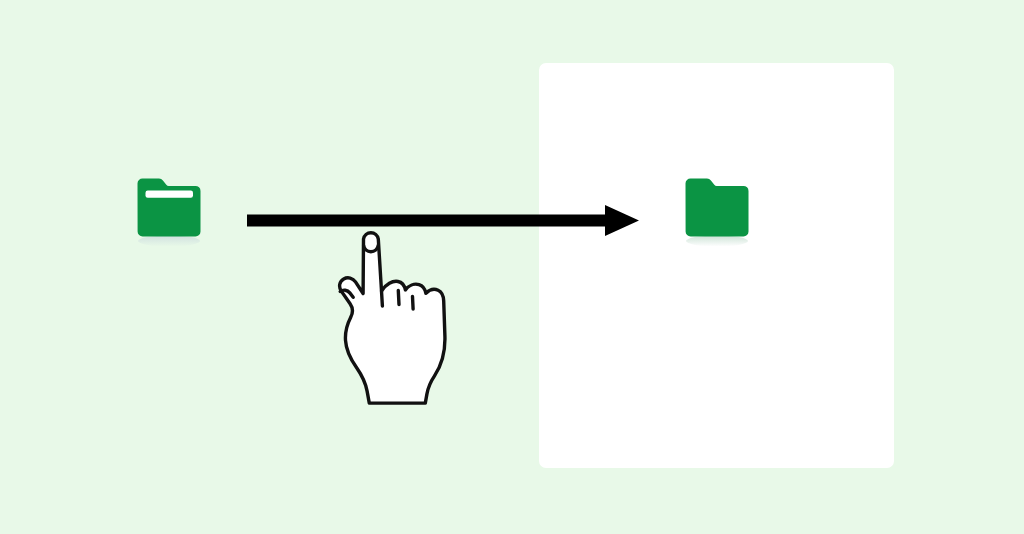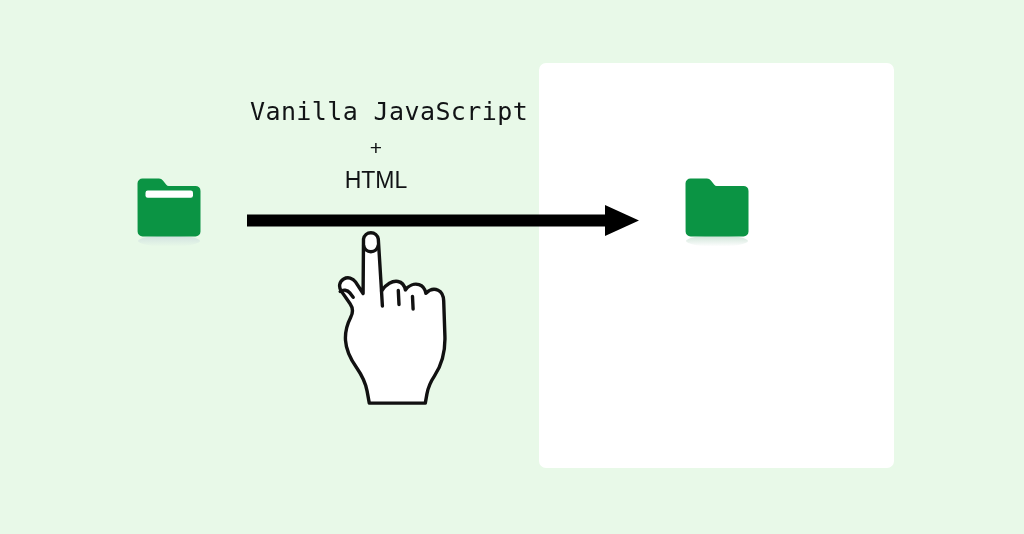--- a/index.html
+++ b/index.html
@@ -89,25 +89,20 @@
     width: 128px;
     height: 192px;
   }
   .hand svg { display: block; width: 100%; height: 100%; overflow: visible; }
 </style>
 </head>
 <body>
 
 <div id="stage">
 
-  <div class="headline">
-    <div class="line1">Vanilla JavaScript</div>
-    <div class="line2">+</div>
-    <div class="line3">HTML</div>
-  </div>
 
   <div class="card">
 
     
     
 
     
   </div>
 
   <div class="folder folder-left">

